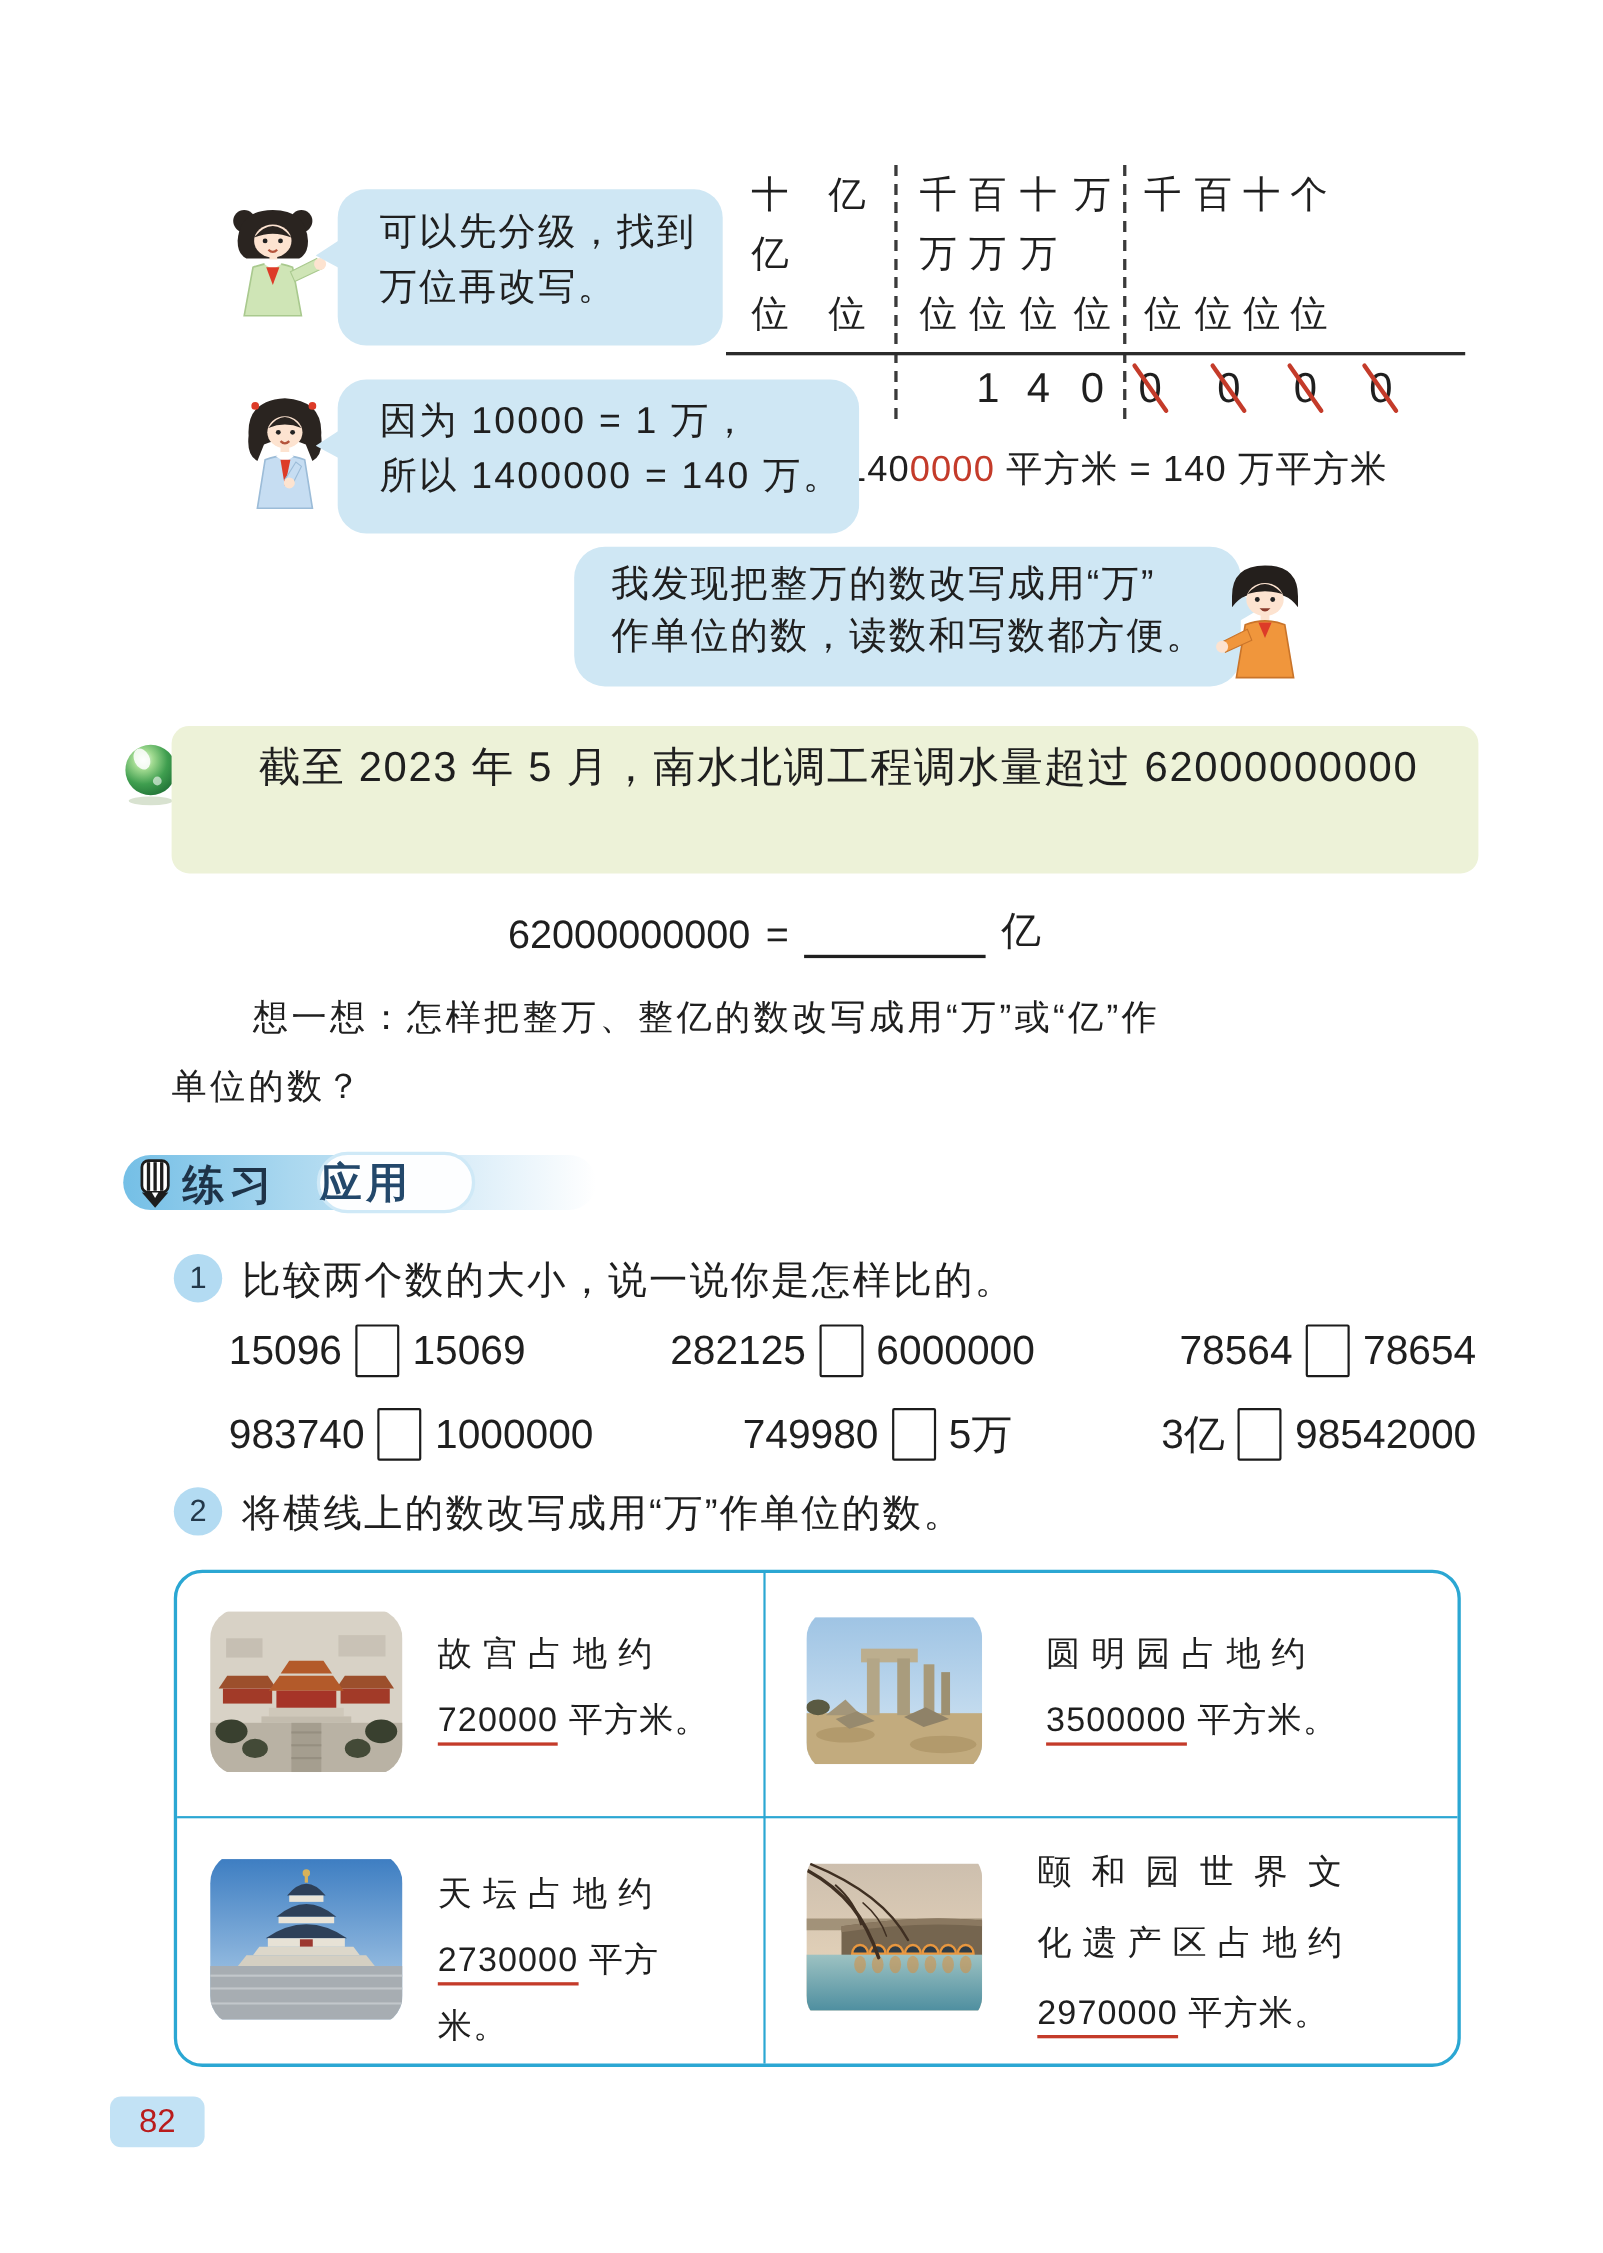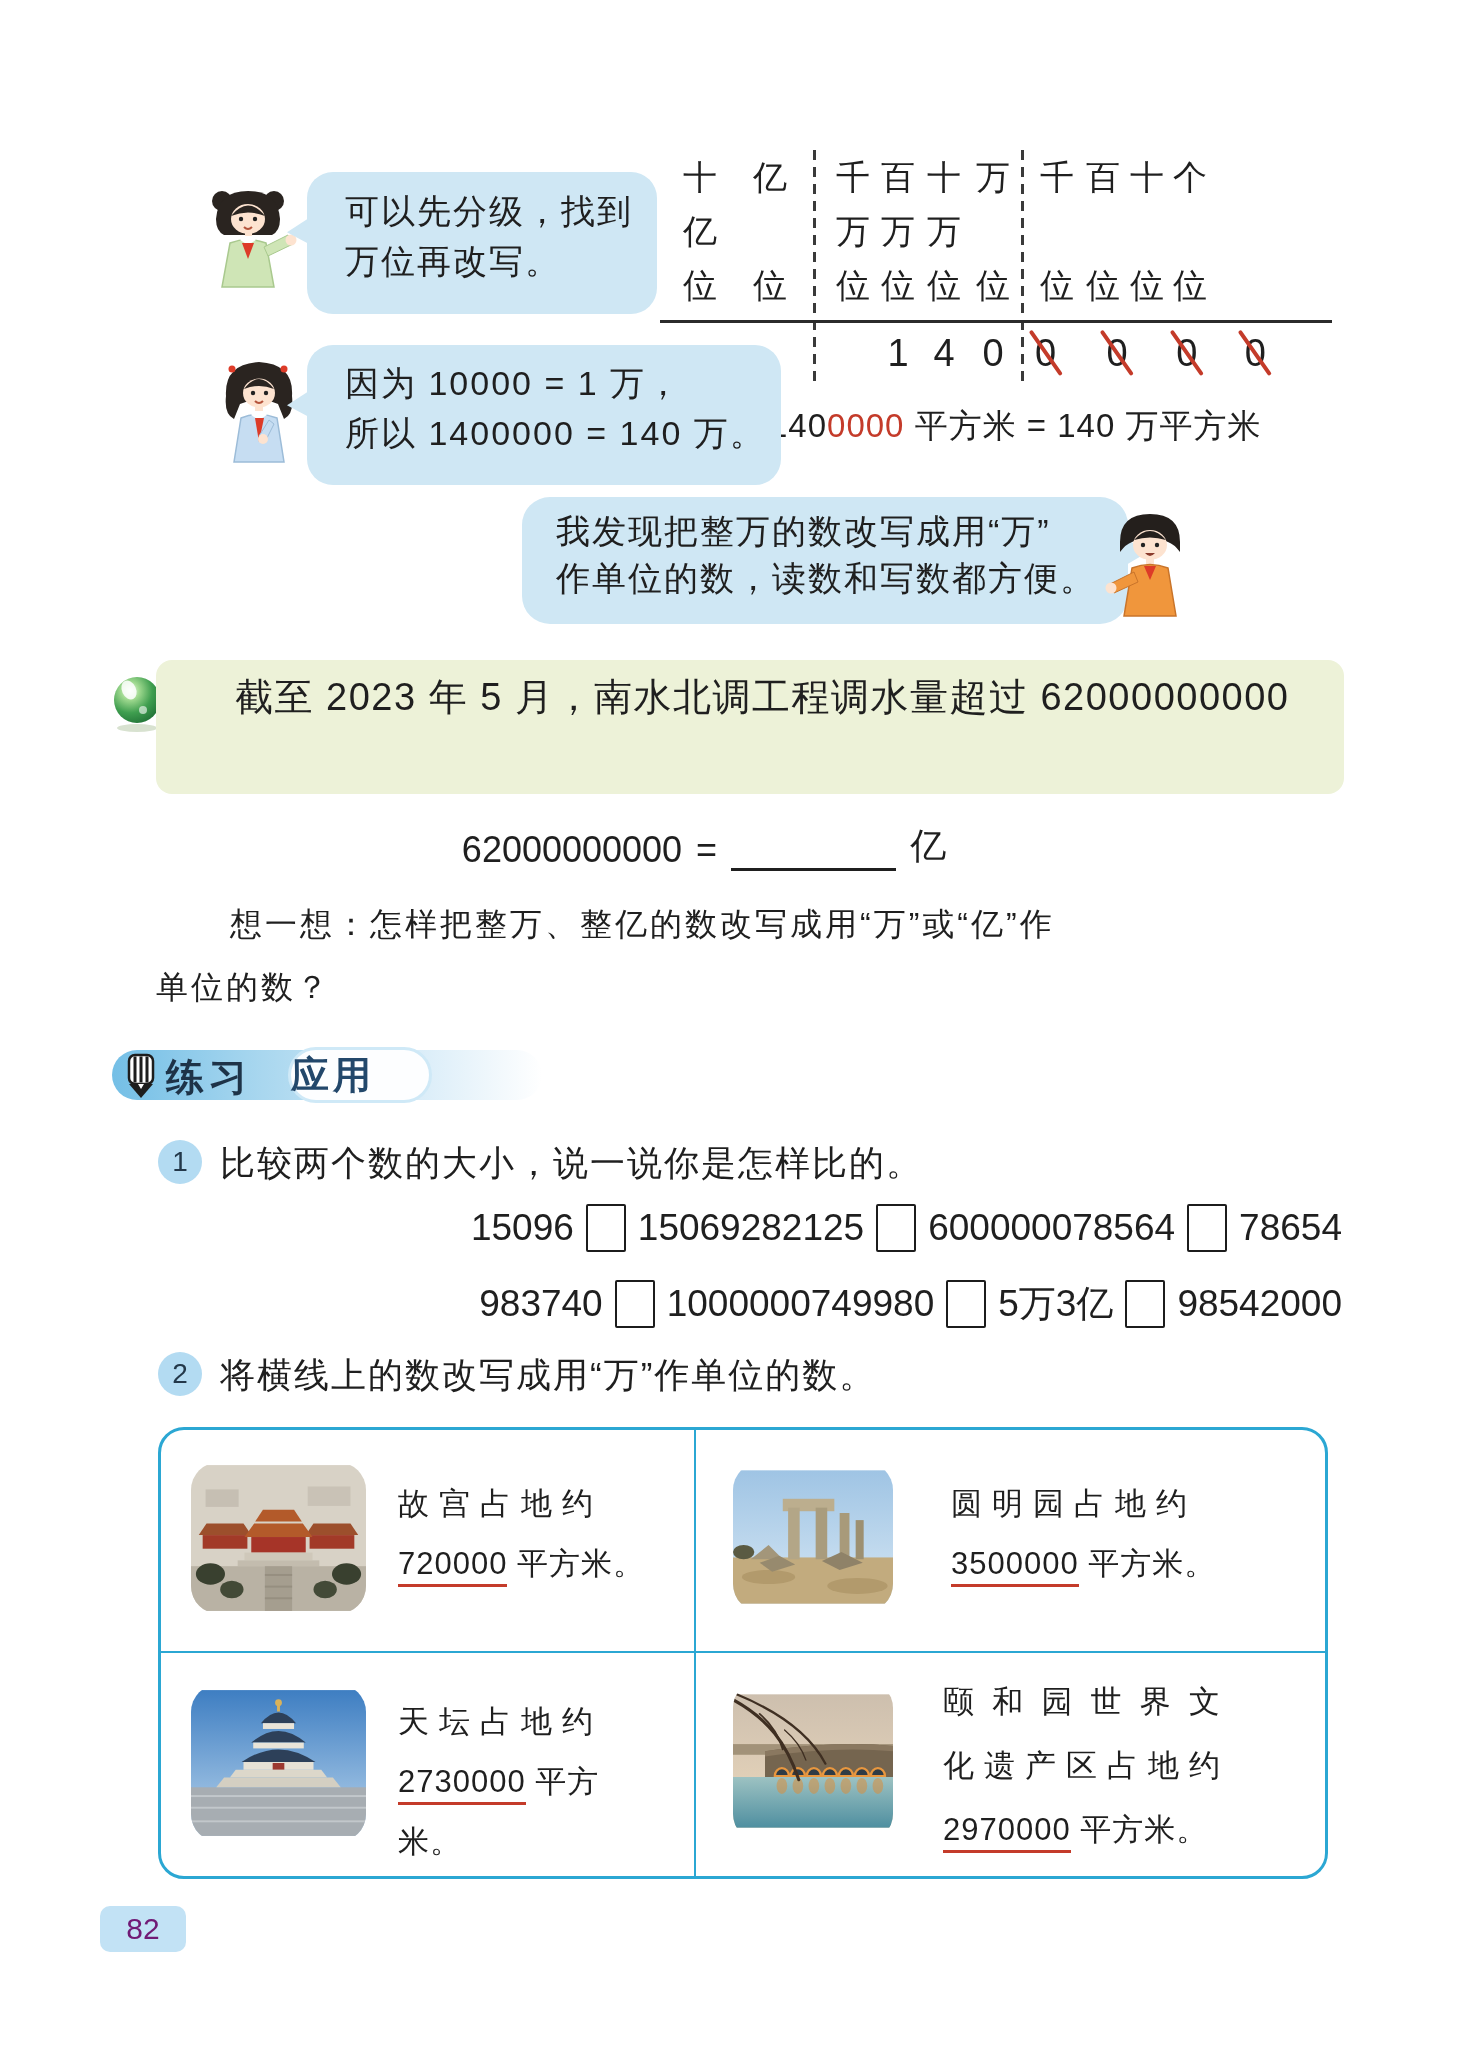--- a/index.html
+++ b/index.html
@@ -44,41 +44,41 @@
   .ribbon .t1{position:absolute;left:54px;top:2px;font-size:38px;font-weight:700;color:#1e3348;letter-spacing:5px;}
   .caps{position:absolute;left:176px;top:-3px;width:138px;height:50px;background:#fdfeff;
         border:3px solid #cfe9f7;border-radius:28px;display:flex;align-items:center;justify-content:flex-start;}
   .caps .t2{font-size:38px;font-weight:700;color:#23486b;letter-spacing:4px;}
   .pencil{position:absolute;left:10px;top:3px;}
 
   
   .qnum{position:absolute;width:44px;height:44px;border-radius:50%;background:#b3dbf2;color:#23384a;
         font-size:28px;display:flex;align-items:center;justify-content:center;}
   .qtext{position:absolute;left:220px;font-size:35px;letter-spacing:2px;white-space:nowrap;}
-  .qrow{position:absolute;left:208px;width:1134px;display:flex;justify-content:flex-end;
+  .qrow{position:absolute;left:208px;width:1134px;display:flex;justify-content:space-between;
         align-items:center;font-size:37px;}
   .pair{display:flex;align-items:center;}
   .cbox{width:36px;height:44px;border:2.5px solid #1c1c1c;border-radius:2px;background:#fff;margin:0 12px;}
 
   
   .ptable{position:absolute;left:158px;top:1427px;width:1164px;height:446px;border:3px solid #2ba7d3;
           border-radius:26px;background:#fff;}
   .vdiv{position:absolute;left:533px;top:0;bottom:0;width:2px;background:#2ba7d3;}
   .hdiv{position:absolute;top:221px;left:0;right:0;height:2px;background:#2ba7d3;}
   .photo{position:absolute;border-radius:28px;overflow:hidden;}
   .photo svg{display:block;}
   .cell-text{position:absolute;font-size:31px;line-height:60px;}
   .t-r{letter-spacing:10px;margin-right:-10px;}
   .t-j{text-align:justify;text-align-last:justify;letter-spacing:1px;line-height:64px;}
   .t-l{text-align:left;letter-spacing:1px;}
   .uline{border-bottom:3.5px solid #c43b2a;padding-bottom:3px;}
 
   .page-badge{position:absolute;left:100px;top:1906px;width:86px;height:46px;background:#c2e2f5;
               border-radius:10px;display:flex;align-items:center;justify-content:center;
-              font-size:30px;color:#701a75;}
+              font-size:30px;color:#b91c1c;}
 </style>
 </head>
 <body>
 
 <div class="page">
 
   <div class="avatar" style="left:200px;top:185px;">
     <svg width="100" height="112" viewBox="0 0 100 112">
       <circle cx="22" cy="16" r="10" fill="#2a2420"></circle>
         <circle cx="74" cy="16" r="10" fill="#2a2420"></circle>

